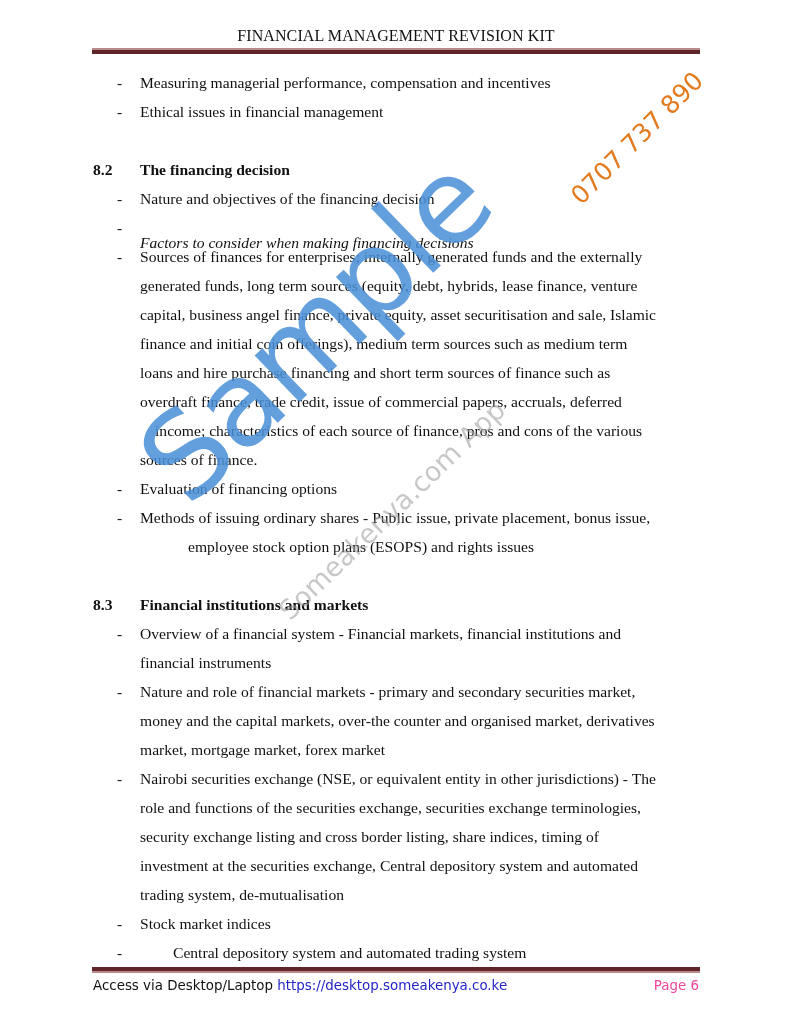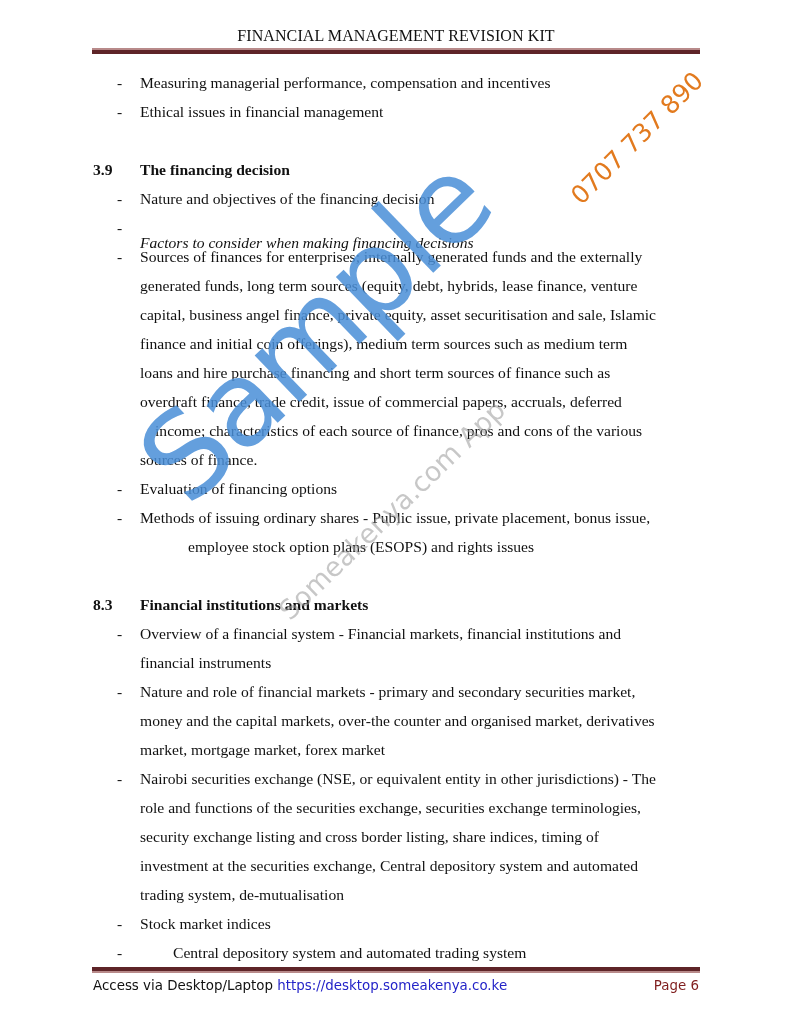--- a/index.html
+++ b/index.html
@@ -36,21 +36,21 @@
     position: absolute; left: 140px; height: 29px; line-height: 29px; font-weight: bold;
   }
 
   .footer-left {
     position: absolute; left: 93px; top: 978px;
     font-family: "DejaVu Sans", sans-serif; font-size: 13.4px; color: #111;
   }
   .footer-link { color: #2323c8; }
   .footer-page {
     position: absolute; right: 92px; top: 978px;
-    font-family: "DejaVu Sans", sans-serif; font-size: 13.4px; color: #7f1d1d; text-align: center;
+    font-family: "DejaVu Sans", sans-serif; font-size: 13.4px; color: #ec4899; text-align: center;
   }
 
   .wm { position: absolute; pointer-events: none; white-space: nowrap; transform-origin: center center; }
   .wm-sample {
     left: 315px; top: 330px;
     transform: translate(-50%, -50%) rotate(-44deg);
     font-family: "DejaVu Sans", sans-serif; font-size: 118px; color: #4a8fd8; opacity: 0.85;
     letter-spacing: -2px;
   }
   .wm-site {
@@ -73,21 +73,21 @@
   <div class="rule rule-top">
     <div class="light"></div>
     <div class="dark"></div>
   </div>
 
   <div class="body-text" id="body-text">
       <div class="dash" style="top: 68px;">-</div>
       <div class="line" style="top: 68px;">Measuring managerial performance, compensation and incentives</div>
       <div class="dash" style="top: 97px;">-</div>
       <div class="line" style="top: 97px;">Ethical issues in financial management</div>
-      <div class="sec-num" style="top: 155px;">3.9</div>
+      <div class="sec-num" style="top: 155px;">8.2</div>
       <div class="sec-title" style="top: 155px;">The financing decision</div>
       <div class="dash" style="top: 184px;">-</div>
       <div class="line" style="top: 184px;">Nature and objectives of the financing decision</div>
       <div class="dash" style="top: 213px;">-</div>
       <div class="line" style="top: 228px; font-style: italic;">Factors to consider when making financing decisions</div>
       <div class="dash" style="top: 242px;">-</div>
       <div class="line" style="top: 242px;">Sources of finances for enterprises; internally generated funds and the externally</div>
       <div class="line" style="top: 271px;">generated funds, long term sources (equity, debt, hybrids, lease finance, venture</div>
       <div class="line" style="top: 300px;">capital, business angel finance, private equity, asset securitisation and sale, Islamic</div>
       <div class="line" style="top: 329px;">finance and initial coin offerings), medium term sources such as medium term</div>

